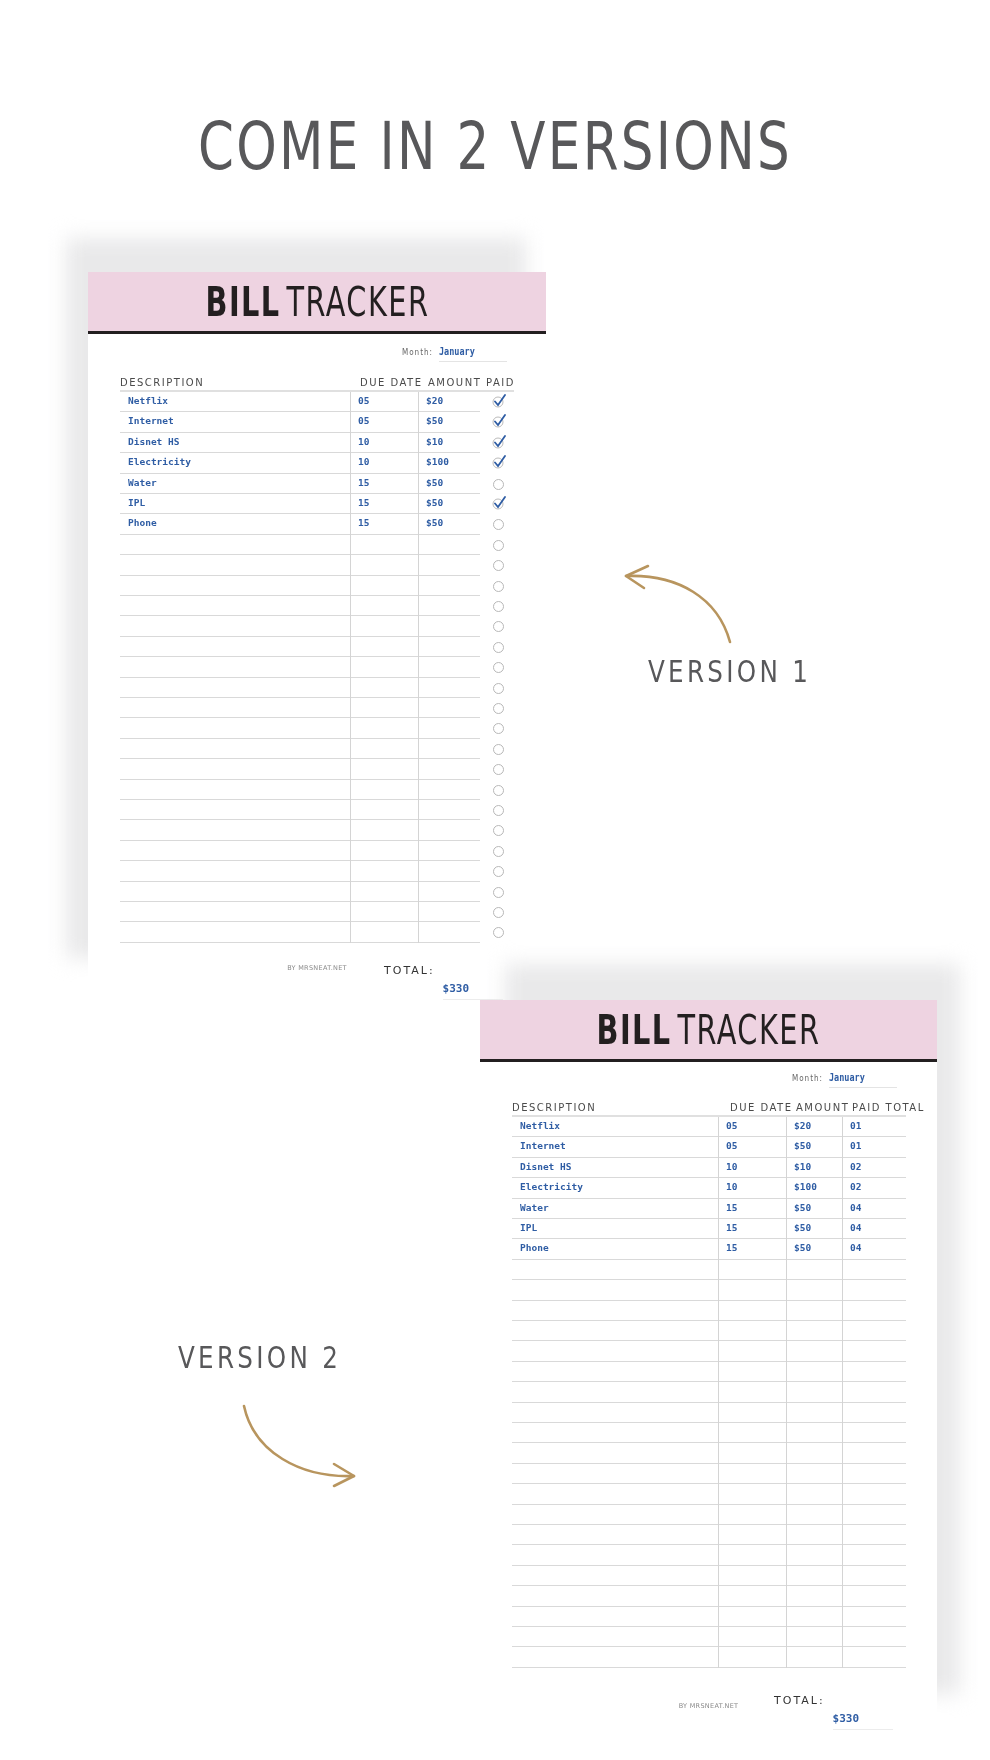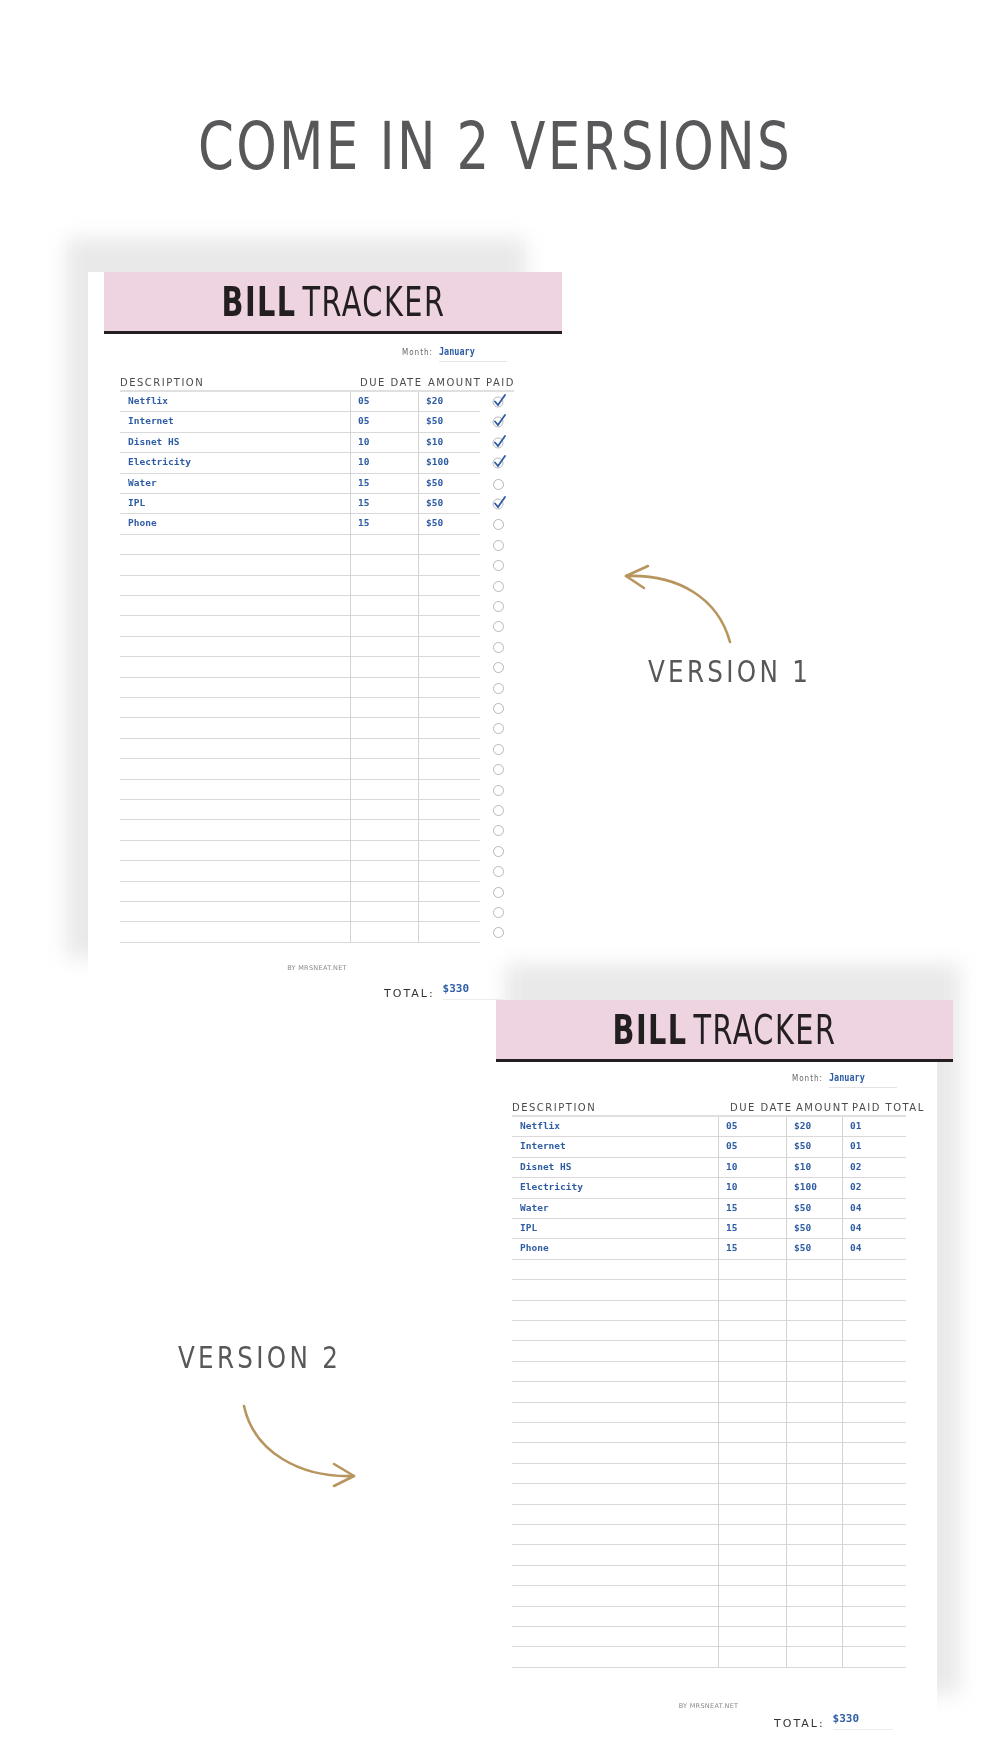--- a/index.html
+++ b/index.html
@@ -12,21 +12,21 @@
     color: #58585a; transform: scaleX(0.78); transform-origin: center; font-weight: normal;
   }
 
   .page-shadow {
     position: absolute; background: #e9e9ea; filter: blur(10px);
   }
   .sheet {
     position: absolute; background: #ffffff;
   }
   .sheet-header {
-    position: absolute; left: 16px; top: 0; height: 62px; background: #eed3e1;
+    position: absolute; left: 0; top: 0; height: 62px; background: #eed3e1;
     border-bottom: 3px solid #231f20; width: 100%;
     display: flex; align-items: center; justify-content: center;
   }
   .sheet-title {
     font-family: "DejaVu Sans", sans-serif; font-size: 40px; color: #231f20;
     transform: scaleX(0.72); letter-spacing: 2px; white-space: nowrap;
   }
   .sheet-title .bold { font-weight: bold; }
   .sheet-title .light { font-weight: normal; margin-left: 8px; }
 
@@ -57,21 +57,21 @@
   .hline-top { position: absolute; height: 2px; background: #e0e0e0; }
 
   .paid-mark {
     position: absolute; width: 11px; height: 11px; border: 1px solid #b8b8b8; border-radius: 50%;
   }
   .paid-check {
     position: absolute; width: 14px; height: 14px;
   }
 
   .total {
-    position: absolute; display: flex; align-items: flex-end; gap: 8px; white-space: nowrap;
+    position: absolute; display: flex; align-items: center; gap: 8px; white-space: nowrap;
   }
   .total-label { font-size: 11px; letter-spacing: 2px; color: #333; font-family: "DejaVu Sans", sans-serif; }
   .total-value {
     font-size: 11px; font-weight: bold; color: #2f5da4; font-family: "DejaVu Sans Mono", monospace;
     border-bottom: 1px solid #ececec; padding-bottom: 4px; min-width: 60px; margin-top: 42px;
   }
   .footer {
     position: absolute; font-size: 6.5px; color: #8a8a8a; letter-spacing: 0.3px; width: 100%; text-align: center;
     font-family: "DejaVu Sans", sans-serif;
   }

